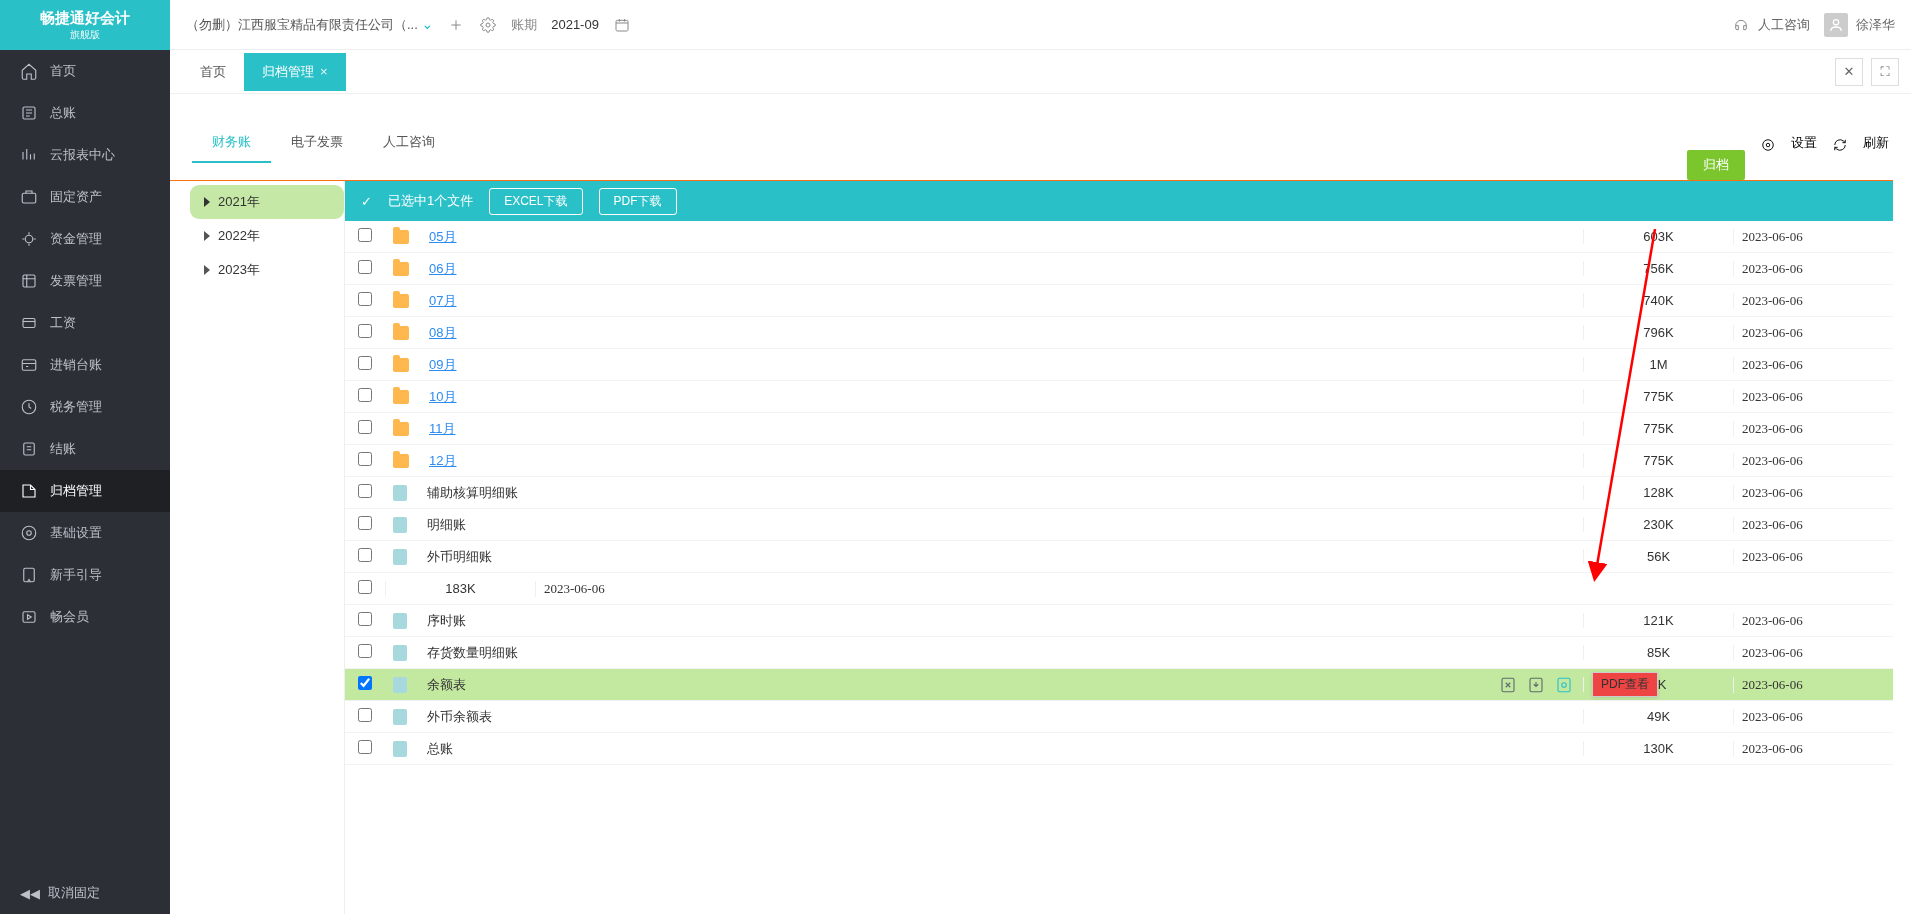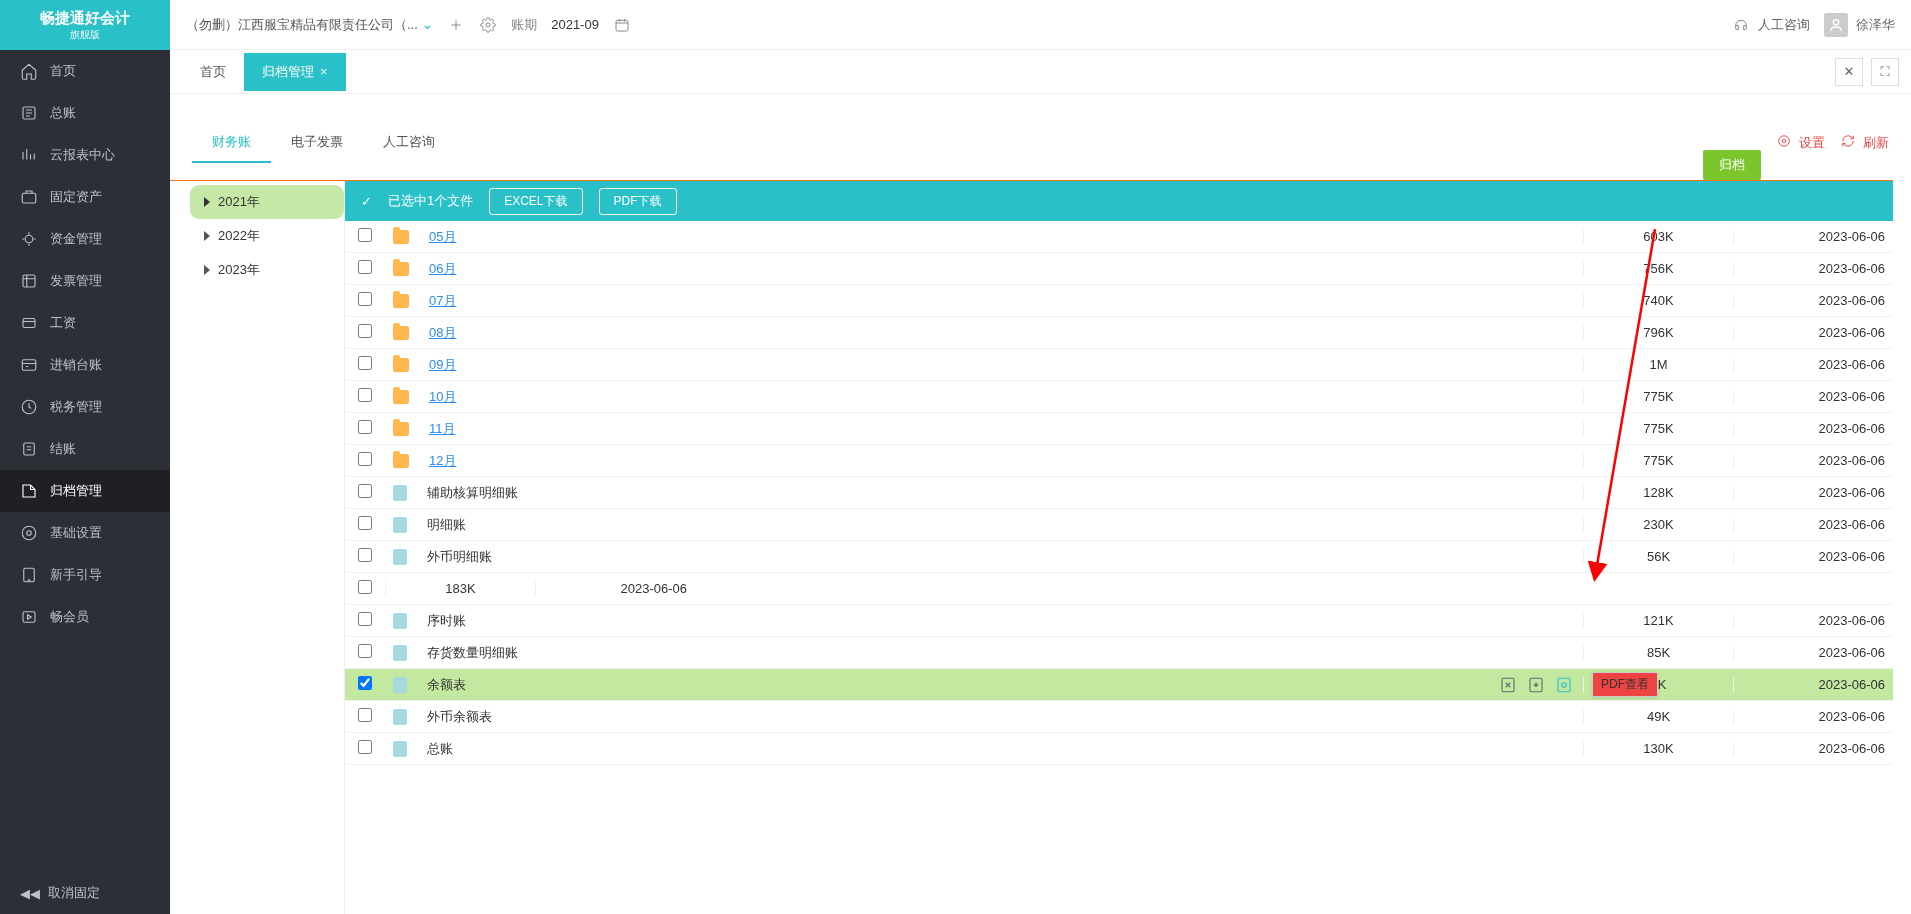--- a/index.html
+++ b/index.html
@@ -41,21 +41,21 @@
 .tab-row .spacer { flex: 1; }
 .win-icon { width: 28px; height: 28px; border: 1px solid #ddd; display: inline-flex; align-items: center; justify-content: center; color: #666; cursor: pointer; }
 
 
 .content { flex: 1; display: flex; flex-direction: column; padding: 12px 18px 0 0; }
 .inner-tabs-row { display: flex; align-items: center; border-bottom: 1px solid #f97316; padding-left: 22px; }
 .inner-tab { padding: 10px 20px; color: #555; cursor: pointer; }
 .inner-tab.active { color: #29c0c7; border-bottom: 2px solid #29c0c7; }
 .actions { margin-left: auto; display: flex; align-items: center; gap: 16px; padding-right: 4px; }
 .btn-primary { background: #7bc62d; color: #fff; padding: 6px 16px; border-radius: 2px; cursor: pointer; margin-top: 44px; }
-.link-action { color: #ef4444; cursor: pointer; display: inline-flex; align-items: flex-start; gap: 8px; }
+.link-action { color: #000000; cursor: pointer; display: inline-flex; align-items: flex-end; gap: 16px; }
 .link-action svg { width: 14px; height: 14px; stroke: currentColor; fill: none; stroke-width: 1.6; }
 
 .body-row { flex: 1; display: flex; }
 
 
 .tree-panel { width: 175px; border-right: 1px solid #eee; padding-top: 4px; padding-left: 20px;}
 .tree-item { display: flex; align-items: center; gap: 8px; padding: 8px 14px; cursor: pointer; color: #333; border-radius: 9px; }
 .tree-item.active { background: #c6e8a6; }
 .tree-item .caret { width: 0; height: 0; border-top: 5px solid transparent; border-bottom: 5px solid transparent; border-left: 6px solid #555; }
 .tree-item.active .caret { border-left-color: #333; }
@@ -72,21 +72,21 @@
 .frow.selected { background: #c3e8a0; }
 .fcell { padding: 0 8px; }
 .c-check { width: 40px; text-align: center; }
 .c-check input { width: 14px; height: 14px; cursor: pointer; }
 .c-name { flex: 1; display: flex; align-items: center; gap: 20px; color: #333; }
 .c-name.link a { color: #2d8cf0; text-decoration: underline; cursor: pointer; }
 .folder-icon { width: 16px; height: 14px; background: #ffb84d; border-radius: 2px; position: relative; display: inline-block; }
 .folder-icon::before { content: ""; position: absolute; top: -3px; left: 0; width: 7px; height: 4px; background: #ffb84d; border-radius: 2px 2px 0 0; }
 .file-icon { width: 14px; height: 16px; background: #a7d8de; border-radius: 2px; display: inline-block; position: relative; }
 .c-size { width: 150px; text-align: center; border-left: 1px solid #f0f0f0; }
-.c-date { width: 160px; text-align: right; border-left: 1px solid #f0f0f0; }
+.c-date { width: 160px; text-align: left; border-left: 1px solid #f0f0f0; font-family: Liberation Serif, serif; }
 
 .row-actions { position: absolute; right: 320px; display: flex; gap: 10px; align-items: center; }
 .row-actions .ricon { width: 18px; height: 18px; color: #5f6b6d; cursor: pointer; }
 .row-actions .ricon.active { color: #29c0c7; }
 .row-actions .ricon svg { width: 18px; height: 18px; stroke: currentColor; fill: none; stroke-width: 1.5; }
 
 .tooltip { position: absolute; right: 235px; background: #ef4444; border: 1px solid #ccc; padding: 3px 8px; font-size: 12px; white-space: nowrap; box-shadow: 0 1px 4px rgba(0,0,0,.1); z-index: 10; }
 
 
 .arrow-annot { position: absolute; pointer-events: none; z-index: 5; }

